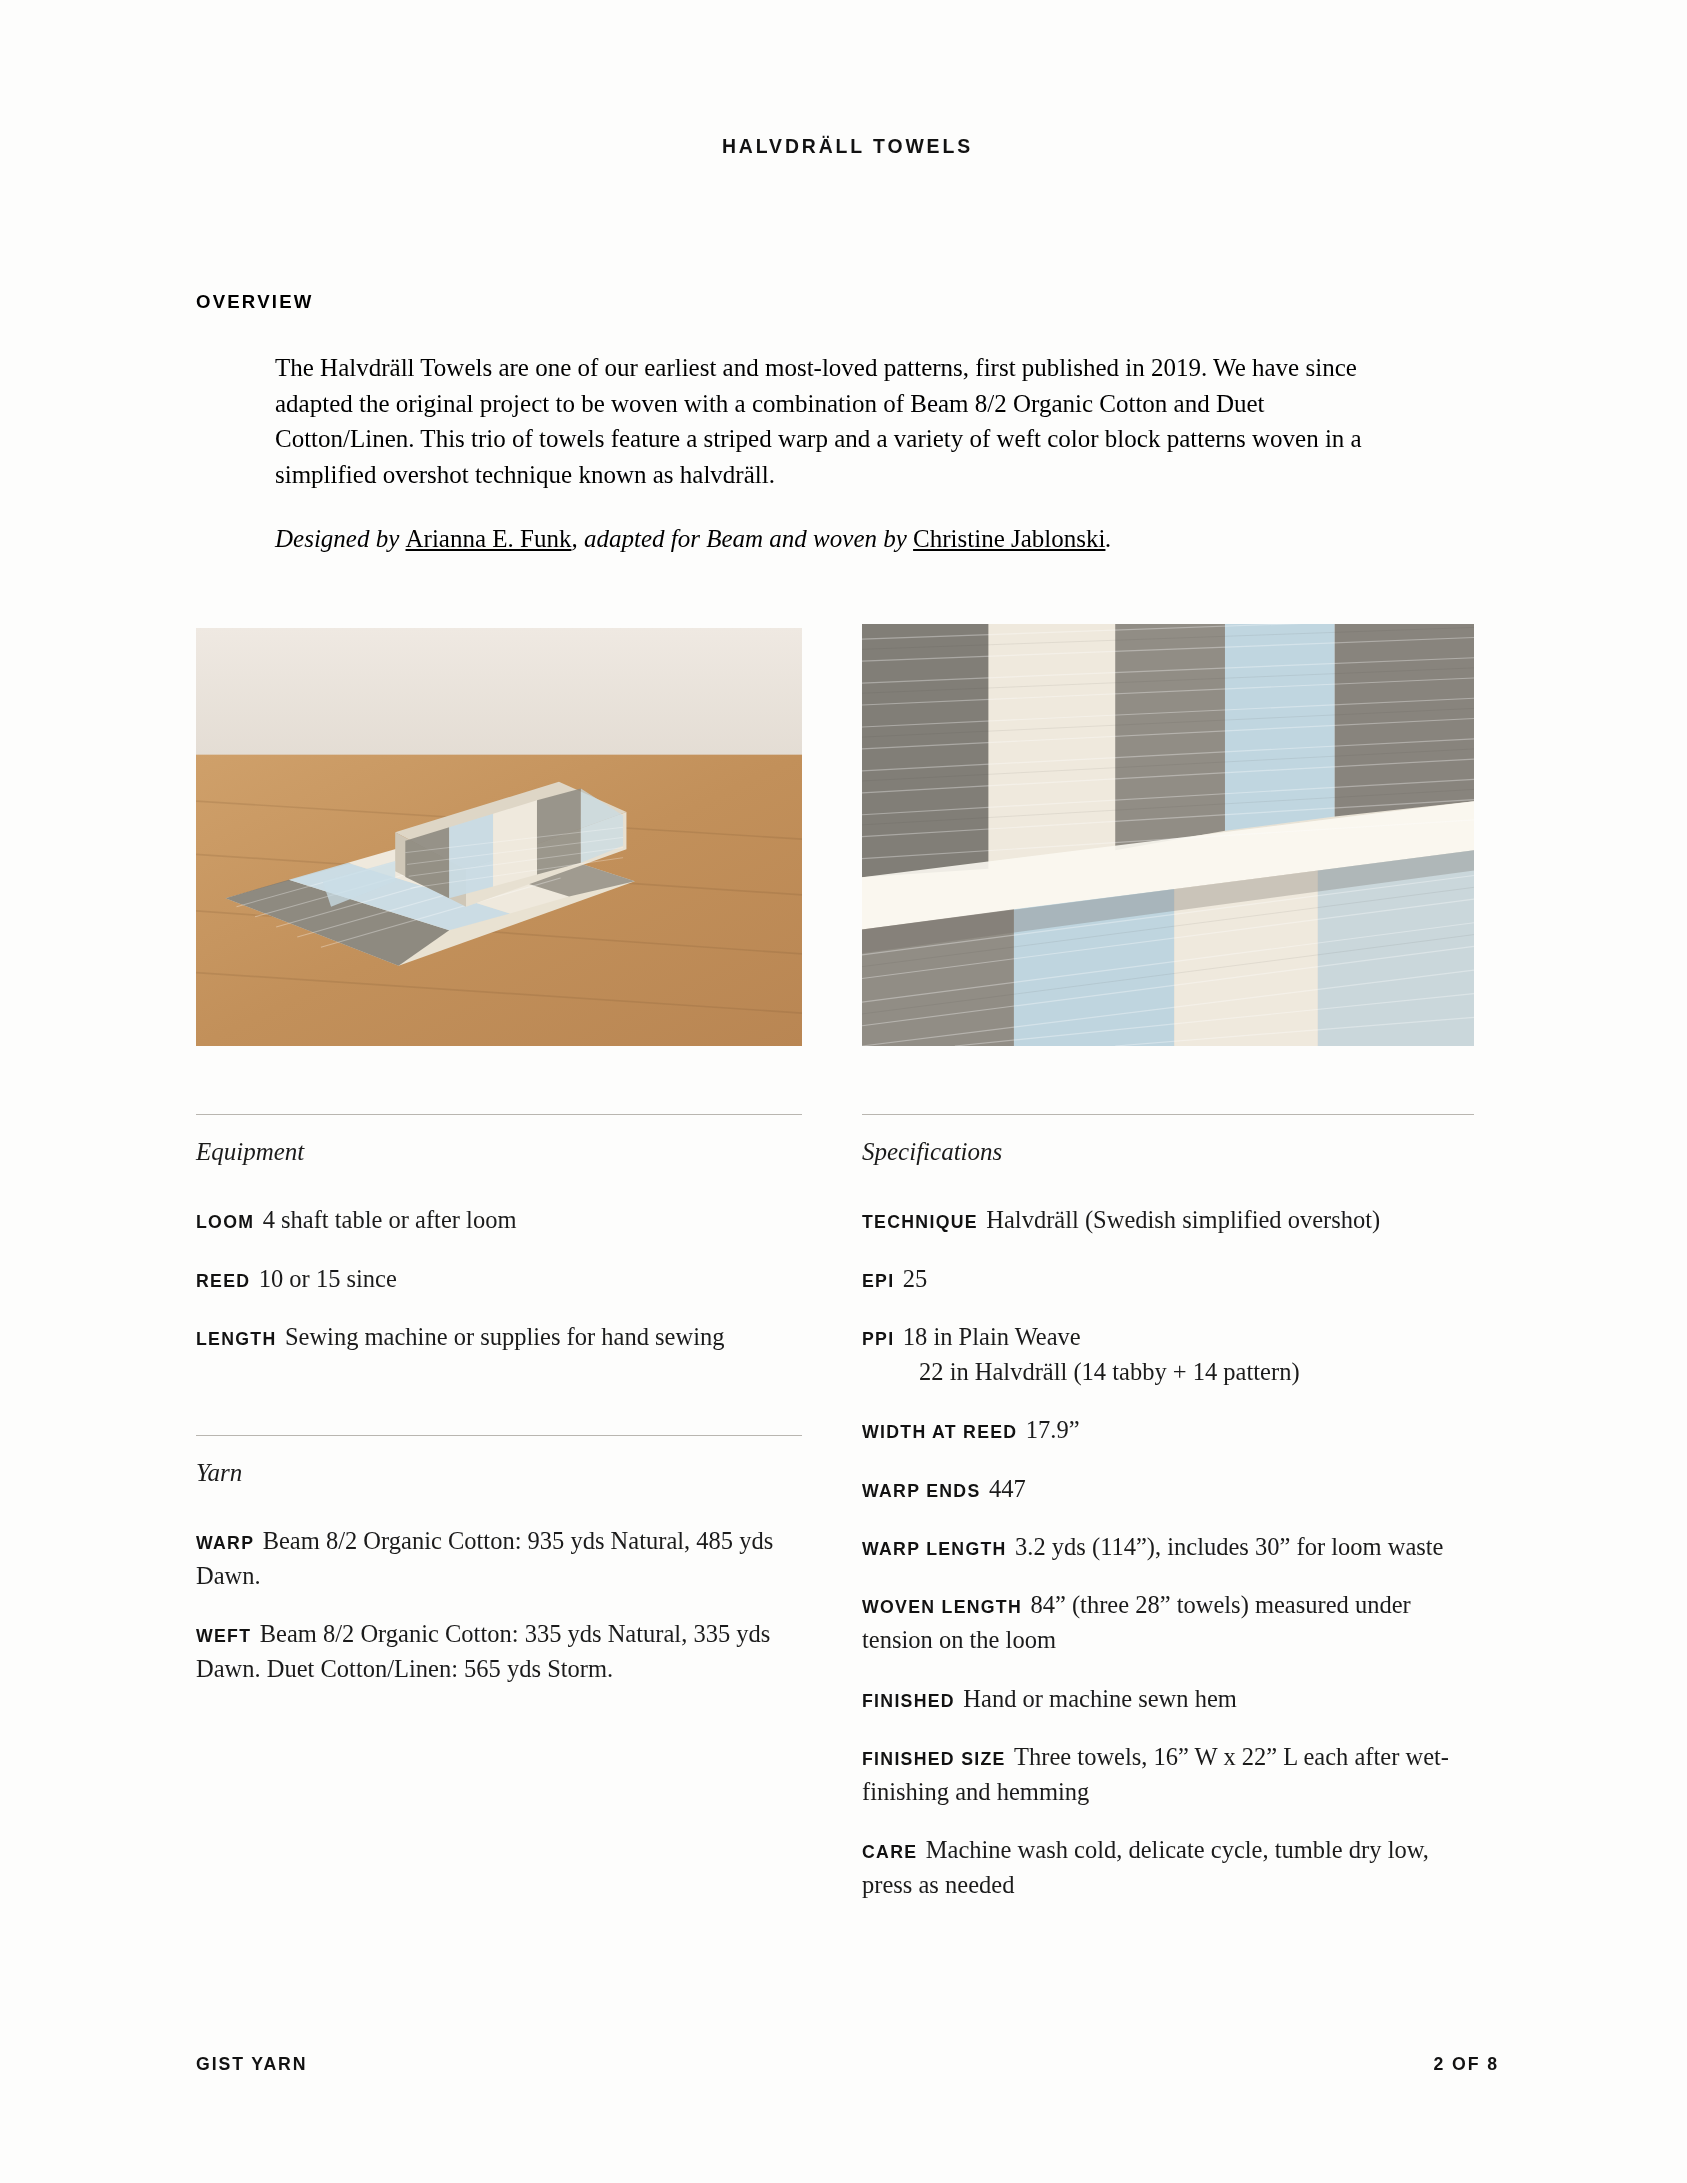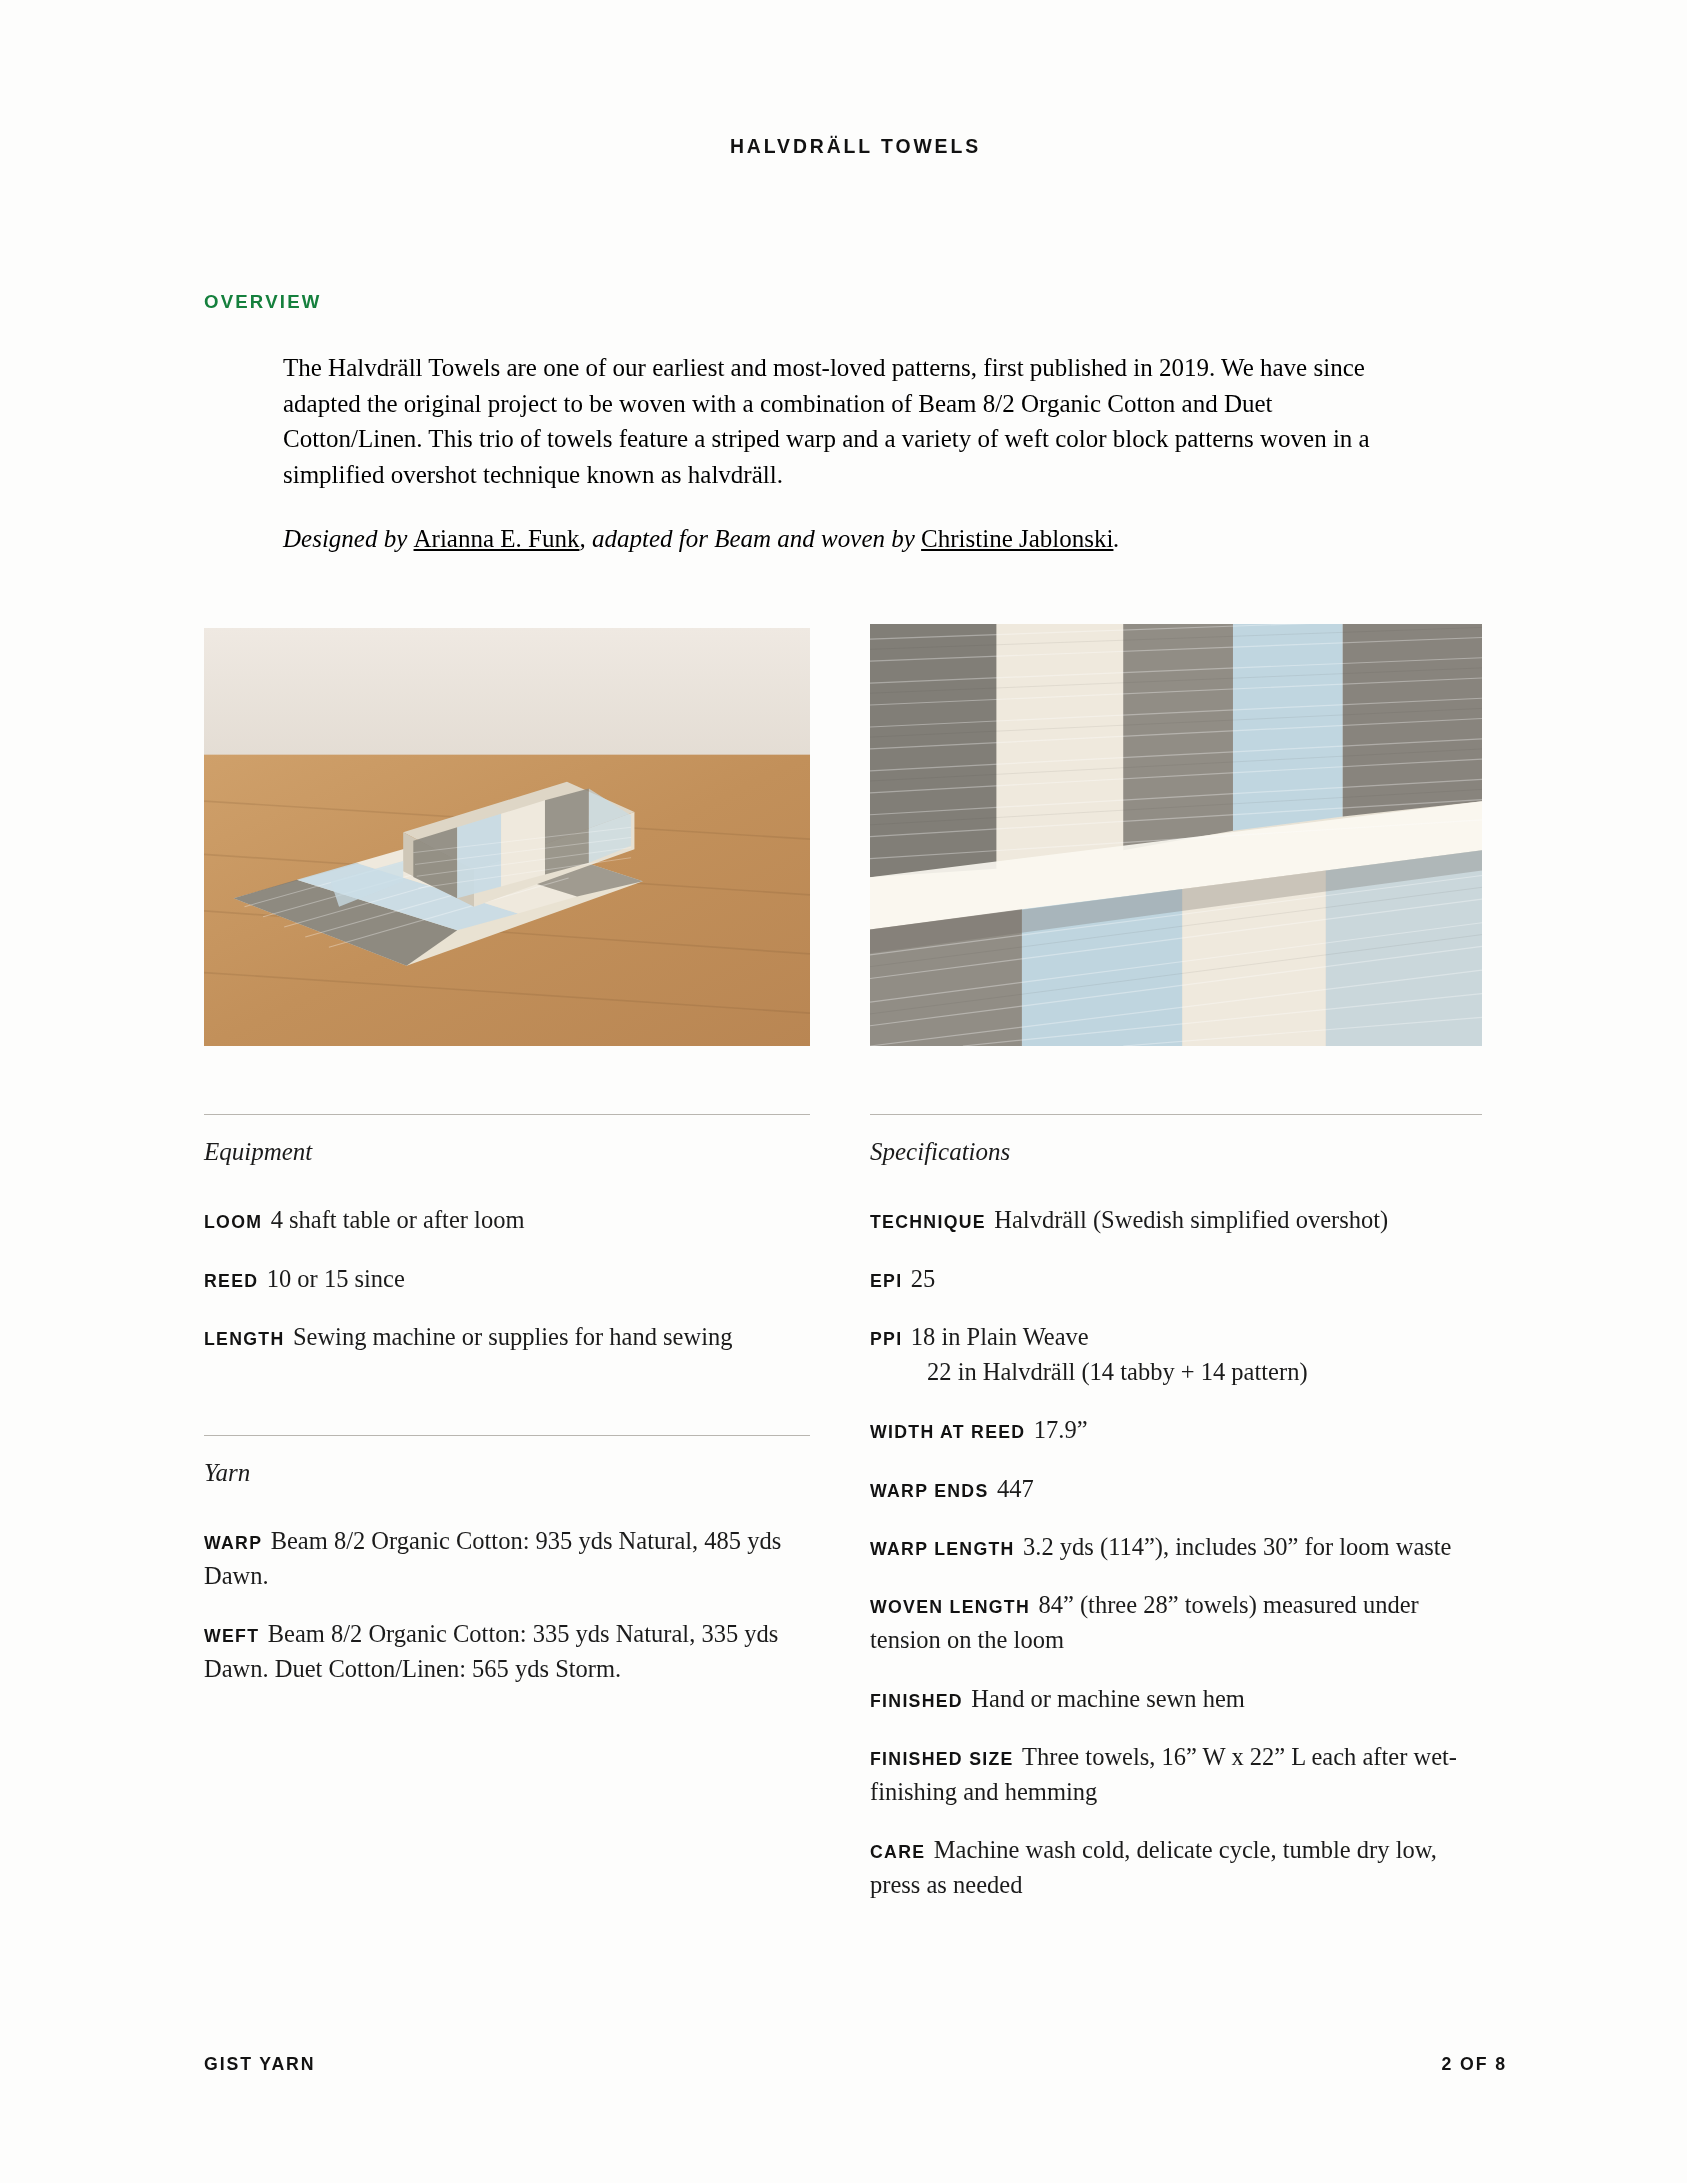--- a/index.html
+++ b/index.html
@@ -17,21 +17,21 @@
   }
   .page {
     position: absolute;
     left: 0; top: 0;
     width: 1687px;
     height: 2183px;
     background: #fdfdfc;
   }
   .content {
     position: absolute;
-    left: 204px;
+    left: 196px;
     top: 0;
     width: 1303px;
     height: 2158px;
   }
   
   .doc-title {
     position: absolute;
     top: 135px;
     left: 0;
     width: 1303px;
@@ -41,21 +41,21 @@
     font-size: 19.4px;
     letter-spacing: 2.9px;
     color: #121212;
   }
   
   .section-heading {
     font-family: "Liberation Sans", sans-serif;
     font-weight: bold;
     font-size: 18.6px;
     letter-spacing: 2.2px;
-    color: #15803d;
+    color: #000000;
   }
   #overview-heading {
     position: absolute;
     top: 291px;
     left: 0;
   }
   .overview-body {
     position: absolute;
     top: 350px;
     left: 79px;

